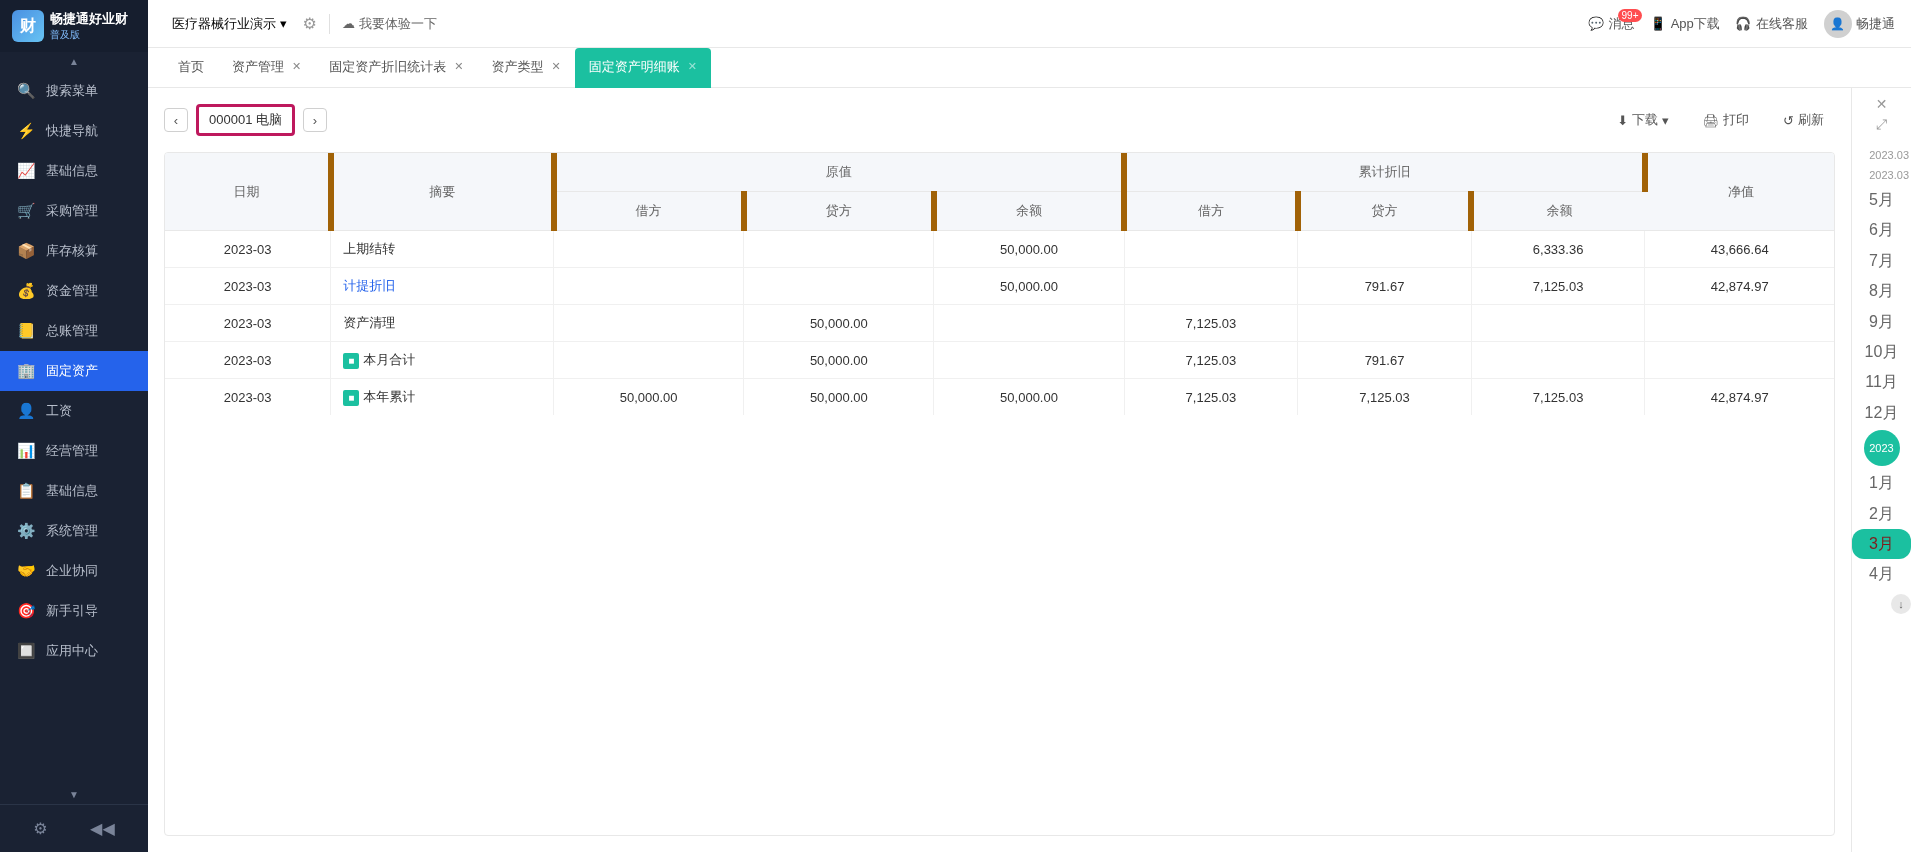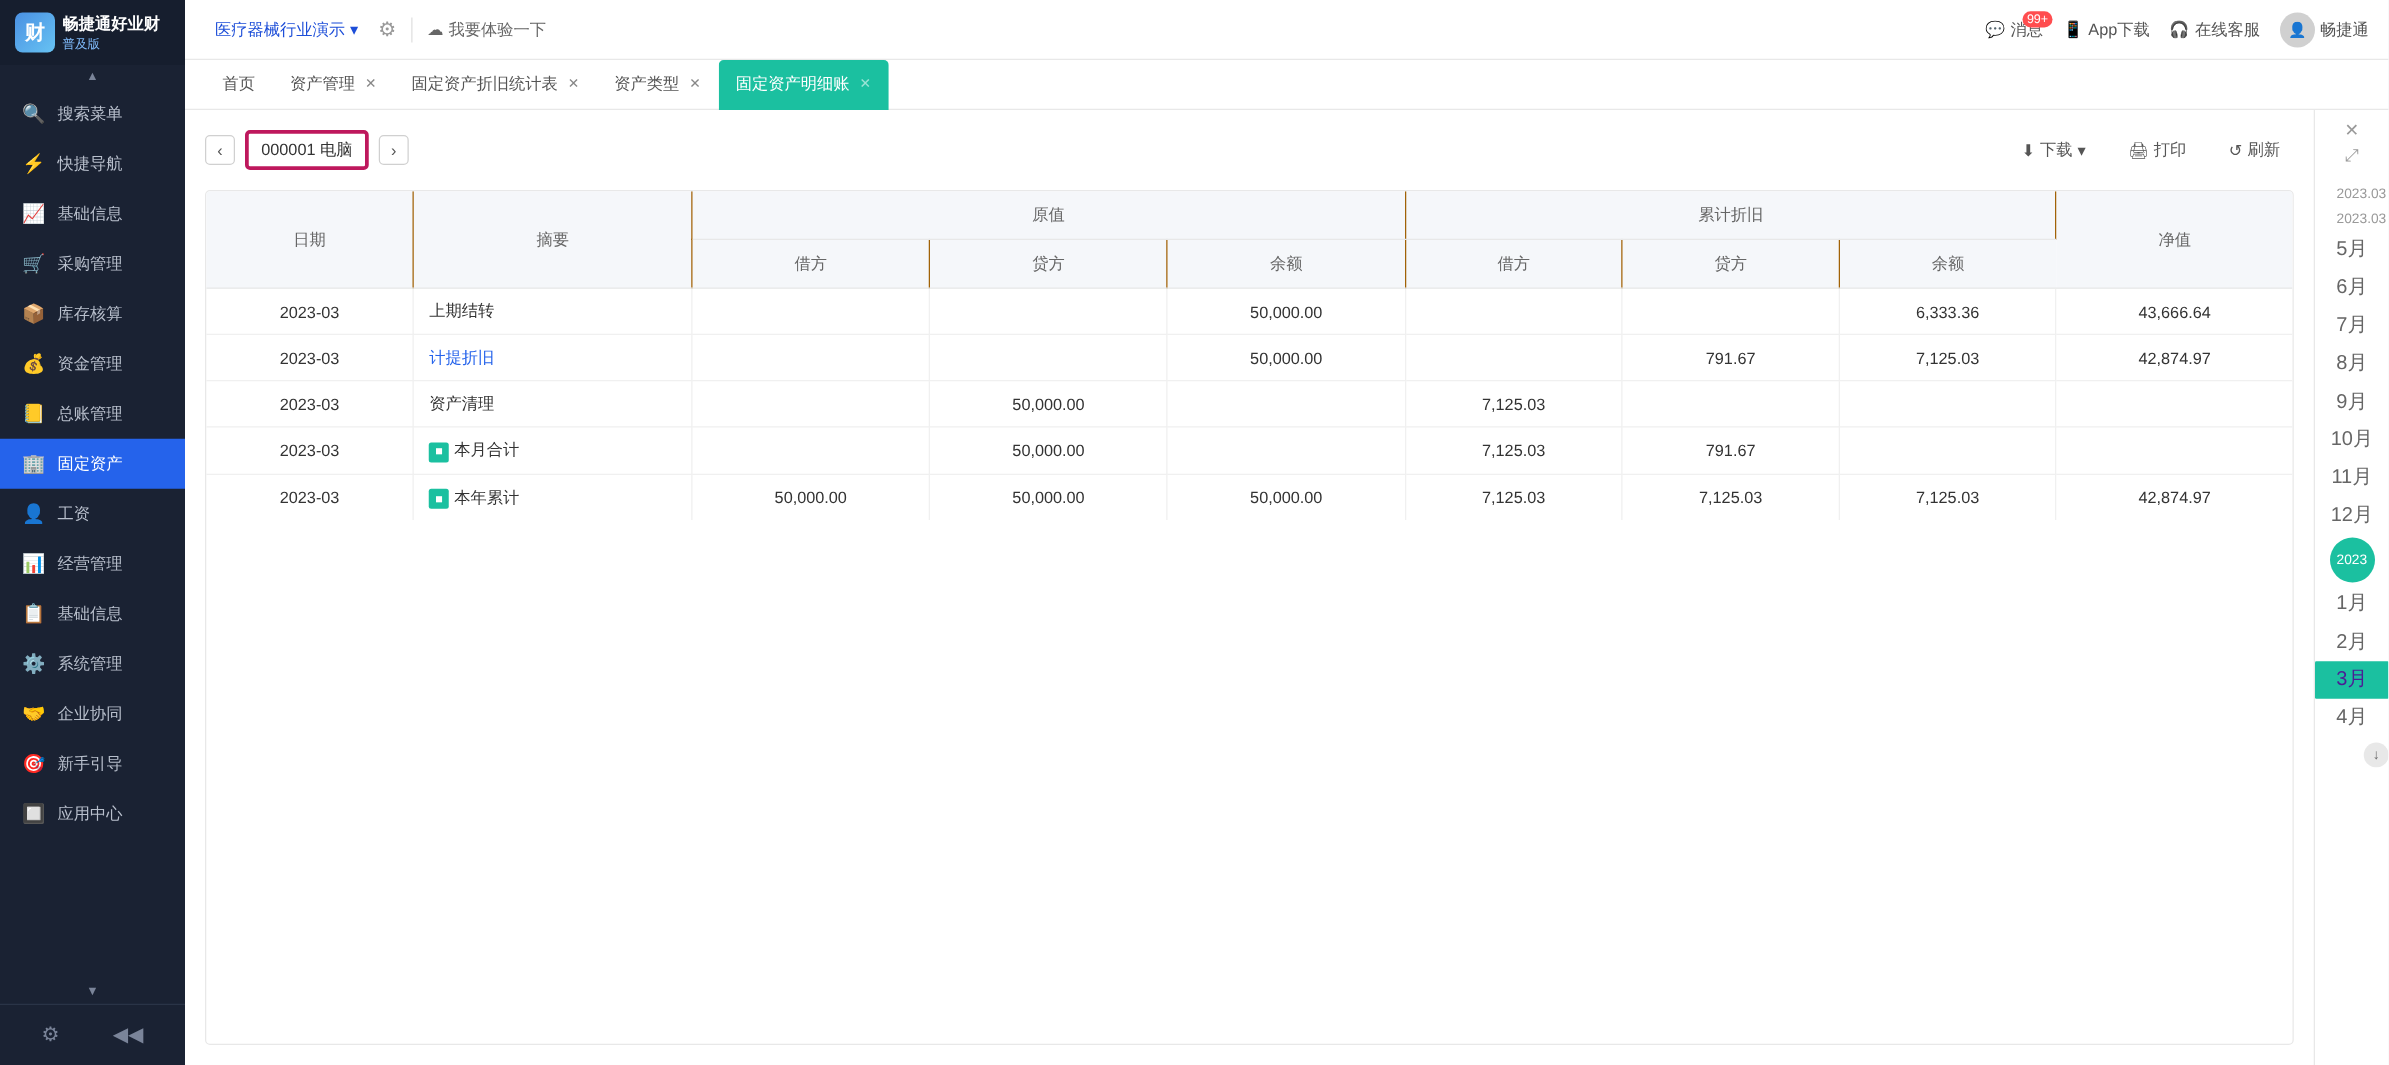--- a/index.html
+++ b/index.html
@@ -112,21 +112,21 @@
       padding: 0 16px;
       height: 48px;
       border-bottom: 1px solid #e8e8e8;
       gap: 8px;
     }
     .topbar-company {
       display: flex;
       align-items: center;
       gap: 4px;
       font-size: 13px;
-      color: #1d4ed8;
+      color: #000000;
       cursor: pointer;
       padding: 4px 8px;
       border-radius: 4px;
     }
     .topbar-divider {
       width: 1px;
       height: 20px;
       background: #e0e0e0;
       margin: 0 4px;
     }
@@ -288,21 +288,21 @@
       border-collapse: collapse;
       font-size: 13px;
     }
     thead tr th {
       background: #f5f7fa;
       color: #666;
       font-weight: 500;
       padding: 10px 12px;
       text-align: center;
       border-bottom: 1px solid #e8e8e8;
-      border-right: 1px solid #a16207;
+      border-right: 6px solid #a16207;
       white-space: nowrap;
     }
     thead tr th:last-child { border-right: none; }
     thead .header-group th {
       border-bottom: 1px solid #e8e8e8;
     }
     tbody tr td {
       padding: 9px 12px;
       text-align: center;
       border-bottom: 1px solid #f0f0f0;
@@ -369,22 +369,22 @@
       color: #666;
       padding: 4px 8px;
       cursor: pointer;
       text-align: center;
       width: 100%;
       border-radius: 12px;
       line-height: 1.4;
     }
     .timeline-month.active-month {
       background: #1bc0a0;
-      color: #4c1d95;
-      border-radius: 1px;
+      color: #7f1d1d;
+      border-radius: 12px;
     }
     .timeline-badge {
       background: #1bc0a0;
       color: white;
       border-radius: 50%;
       width: 36px;
       height: 36px;
       display: flex;
       align-items: center;
       justify-content: center;

